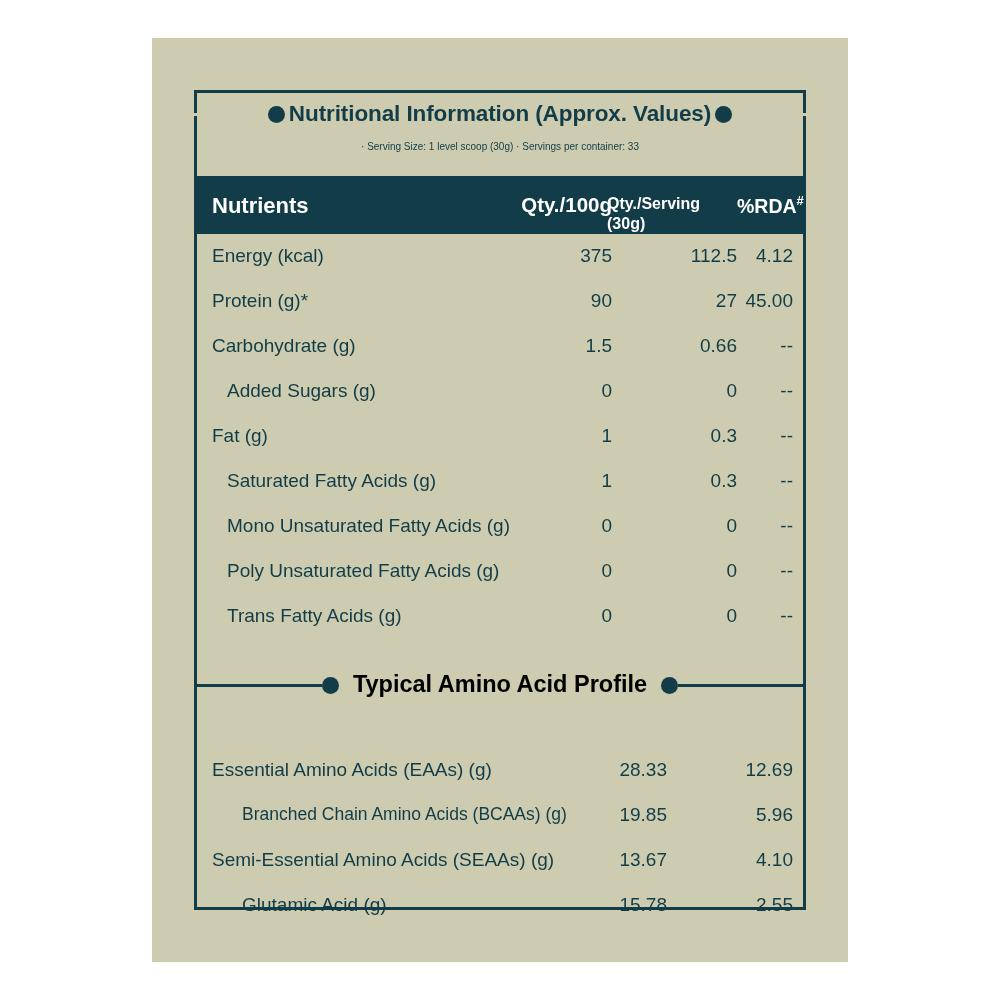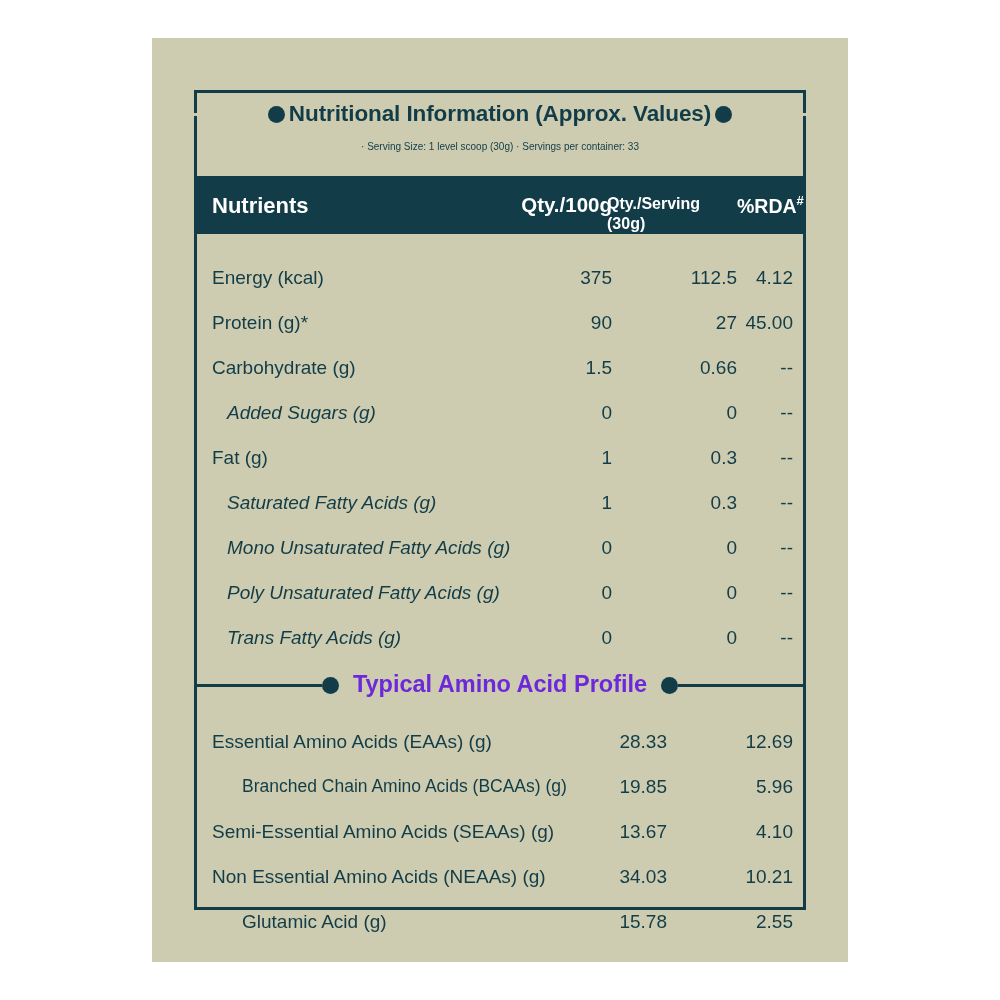--- a/index.html
+++ b/index.html
@@ -123,34 +123,33 @@
     font-weight: bold;
   }
   .sup { font-size: 13px; vertical-align: super; }
 
   
   .rows {
     position: absolute;
     left: 45px;
     top: 196px;
     width: 698px;
-    margin-top: 22px;
   }
   .row {
     position: relative;
     height: 45px;
     color: #123c47;
   }
   .row .name {
     position: absolute;
     left: 15px;
     top: 11px;
     font-size: 19px;
   }
-  .row.indent .name { left: 30px; font-style: italic; }
+  .row.indent .name { left: 30px; }
   .row .c1 {
     position: absolute;
     left: 260px;
     width: 155px;
     text-align: right;
     top: 11px;
     font-size: 19px;
   }
   .row .c2 {
     position: absolute;
@@ -173,37 +172,37 @@
   .amino-row {
     position: absolute;
     left: 45px;
     top: 625px;
     width: 606px;
     height: 44px;
     display: flex;
     align-items: center;
   }
   .amino-text {
-    color: #6d28d9;
+    color: #000000;
     font-size: 23.5px;
     font-weight: bold;
     padding: 0 14px;
     white-space: nowrap;
     line-height: 1;
   }
   .amino-line {
     flex: 1 1 auto;
     height: 3px;
     background: #123c47;
   }
 
   .amino-rows {
     position: absolute;
     left: 45px;
-    top: 682px;
+    top: 710px;
     width: 606px;
   }
   .arow {
     position: relative;
     height: 45px;
     color: #123c47;
   }
   .arow .name {
     position: absolute;
     left: 15px;
@@ -331,25 +330,20 @@
       <div class="arow indent">
         <div class="name">Branched Chain Amino Acids (BCAAs) (g)</div>
         <div class="c1">19.85</div>
         <div class="c2">5.96</div>
       </div>
       <div class="arow">
         <div class="name">Semi-Essential Amino Acids (SEAAs) (g)</div>
         <div class="c1">13.67</div>
         <div class="c2">4.10</div>
       </div>
-      <div class="arow">
-        <div class="name">Non Essential Amino Acids (NEAAs) (g)</div>
-        <div class="c1">34.03</div>
-        <div class="c2">10.21</div>
-      </div>
       <div class="arow indent2">
         <div class="name">Glutamic Acid (g)</div>
         <div class="c1">15.78</div>
         <div class="c2">2.55</div>
       </div>
     </div>
 
   </div>
 </div>
 

